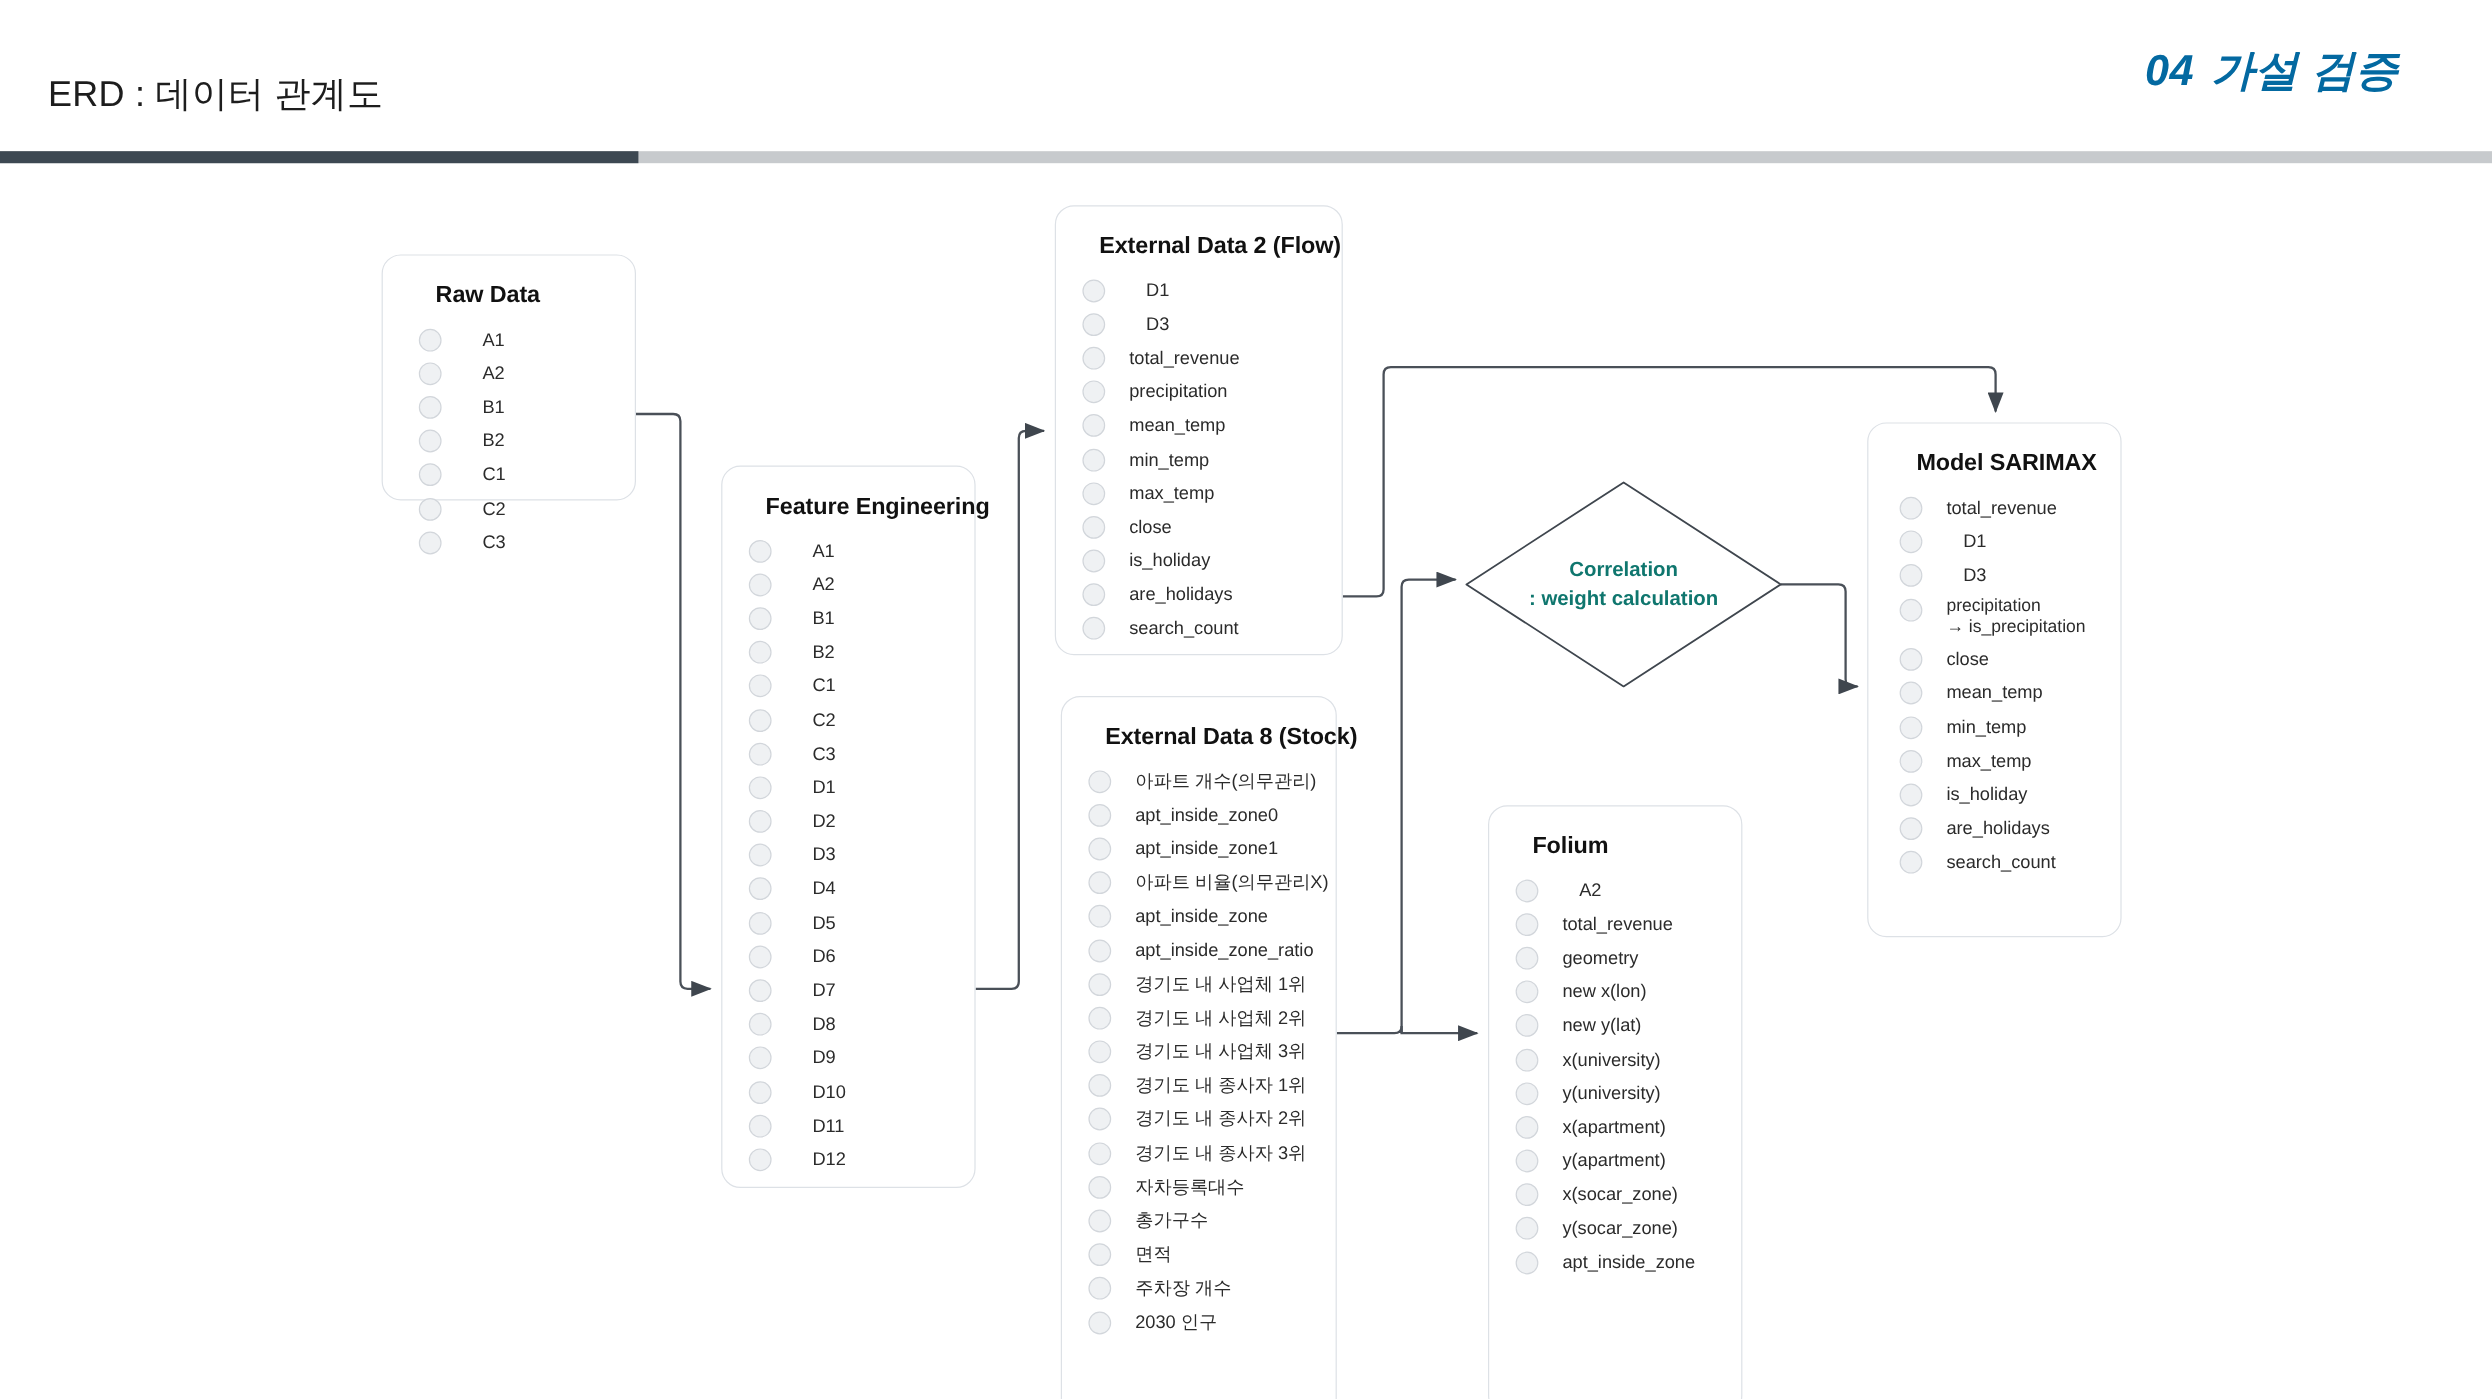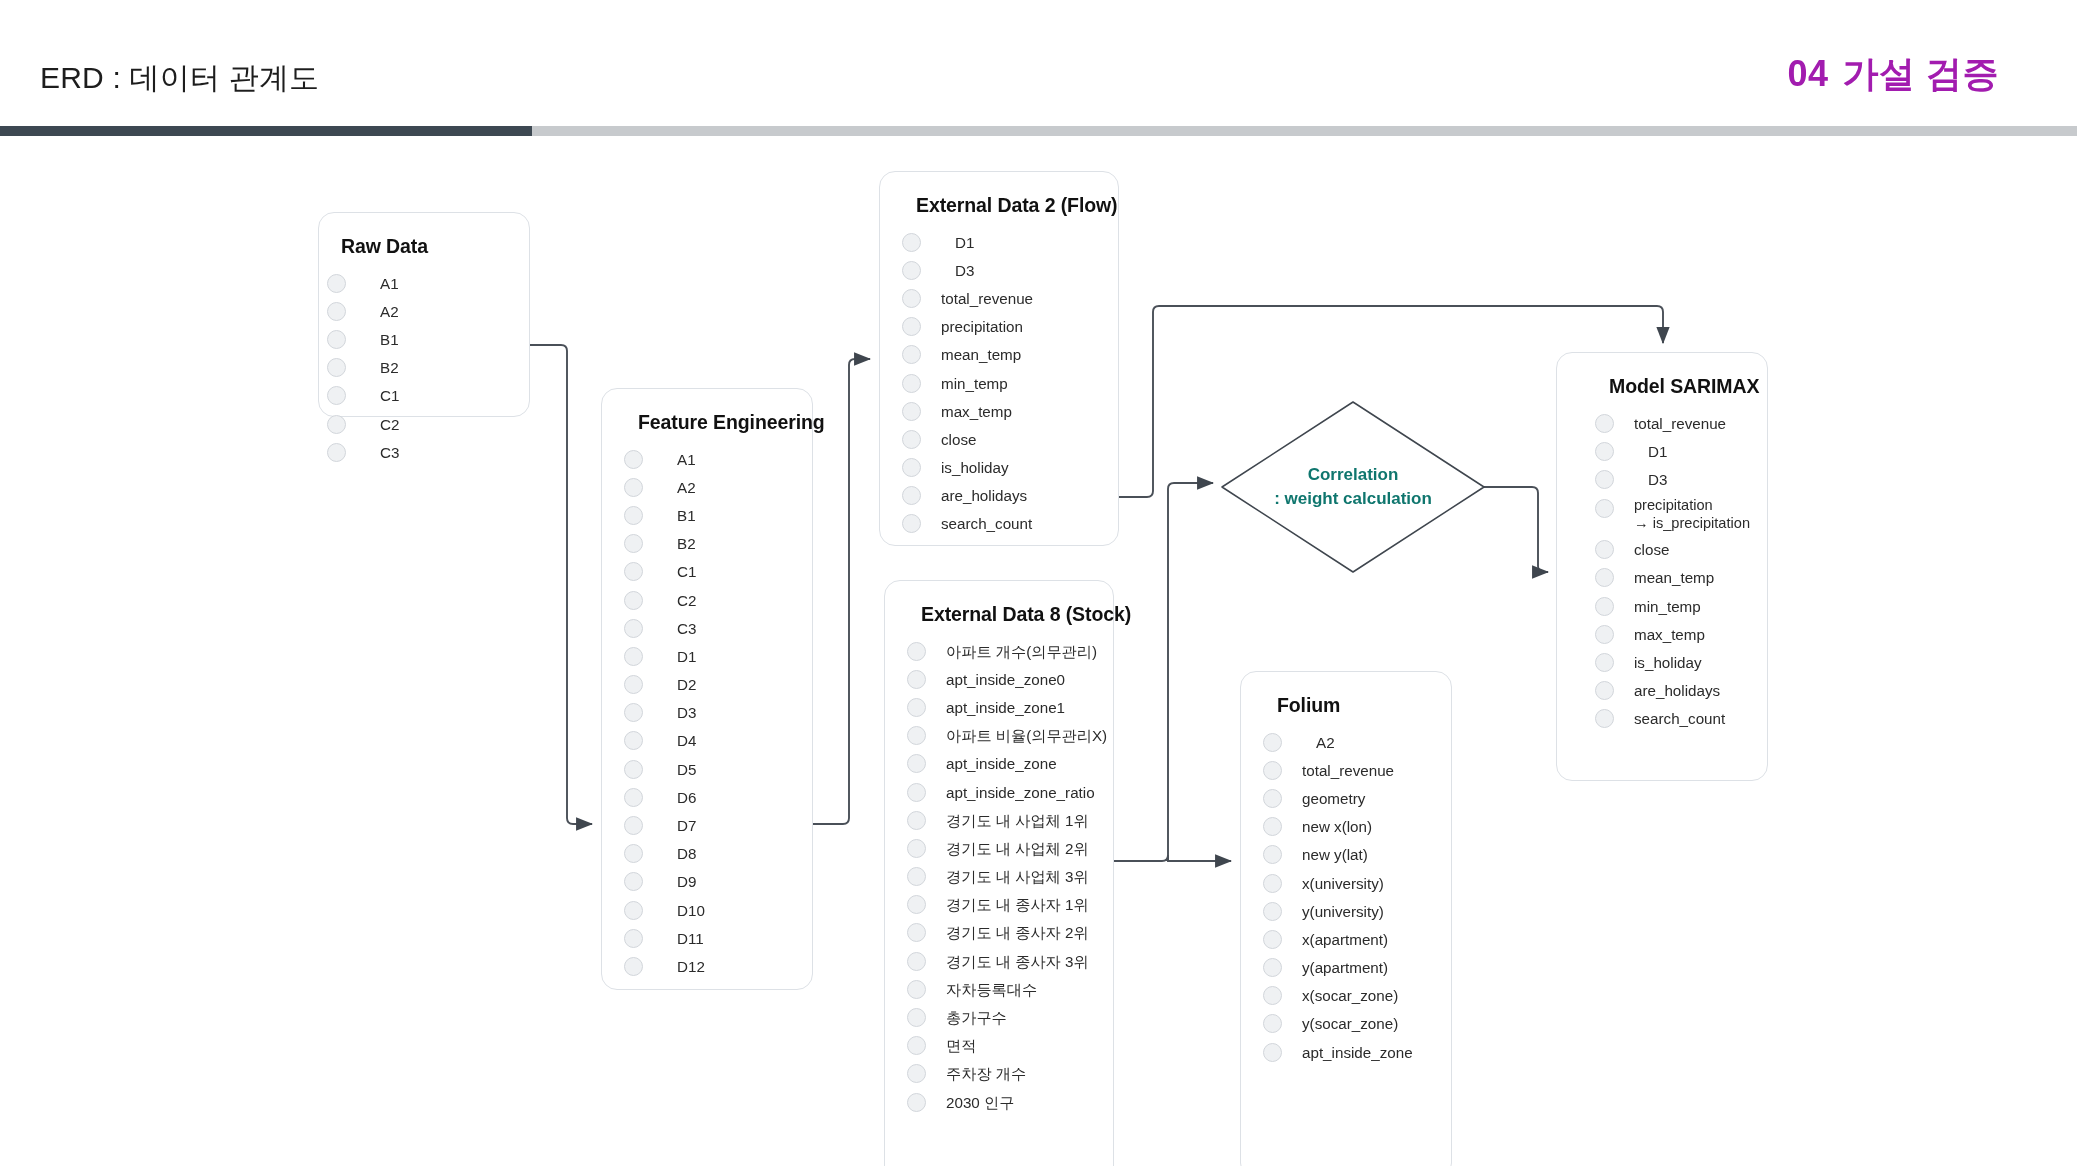--- a/index.html
+++ b/index.html
@@ -29,26 +29,27 @@
     top: 58px;
     font-size: 30px;
     font-weight: 400;
     letter-spacing: 0.2px;
     color: #1d1d1d;
     white-space: nowrap;
   }
   #section-indicator {
     position: absolute;
     right: 78px;
-    top: 50px;
+    top: 35px;
     font-size: 36px;
     font-weight: 700;
-    color: #a21caf;
+    color: #0369a1;
     white-space: nowrap;
     letter-spacing: 0.5px;
+    font-style: italic;
   }
   #section-number {
     margin-right: 14px;
   }
   #header-rule {
     position: absolute;
     left: 0;
     top: 126px;
     width: 2077px;
     height: 10px;
@@ -130,26 +131,26 @@
   .field-row.two-line .field-bullet {
     margin-top: 3px;
   }
   .field-label.stacked {
     white-space: pre-line;
     line-height: 1.28;
     font-size: 14.6px;
   }
 
   
-  #box-raw-data      { left: 318px;  top: 76px;  width: 212px; height: 205px; padding: 22px 0 0 8px; }
+  #box-raw-data      { left: 318px;  top: 76px;  width: 212px; height: 205px; padding: 22px 0 0 30px; }
   #box-feature-eng   { left: 601px;  top: 252px; width: 212px; height: 602px; padding: 22px 0 0 22px; }
   #box-external-2    { left: 879px;  top: 35px;  width: 240px; height: 375px; padding: 22px 12px 0 22px; }
   #box-external-1    { left: 884px;  top: 444px; width: 230px; height: 691px; padding: 22px 0 0 22px; }
   #box-folium        { left: 1240px; top: 535px; width: 212px; height: 508px; padding: 22px 0 0 22px; }
-  #box-sarimax       { left: 1556px; top: 216px; width: 212px; height: 429px; padding: 22px 0 0 38px; }
+  #box-sarimax       { left: 1556px; top: 216px; width: 212px; height: 429px; padding: 22px 0 0 26px; }
 
   #box-raw-data .entity-title,
   #box-feature-eng .entity-title,
   #box-external-2 .entity-title,
   #box-external-1 .entity-title,
   #box-folium .entity-title,
   #box-sarimax .entity-title {
     margin-bottom: 11px;
     margin-left: 14px;
   }

